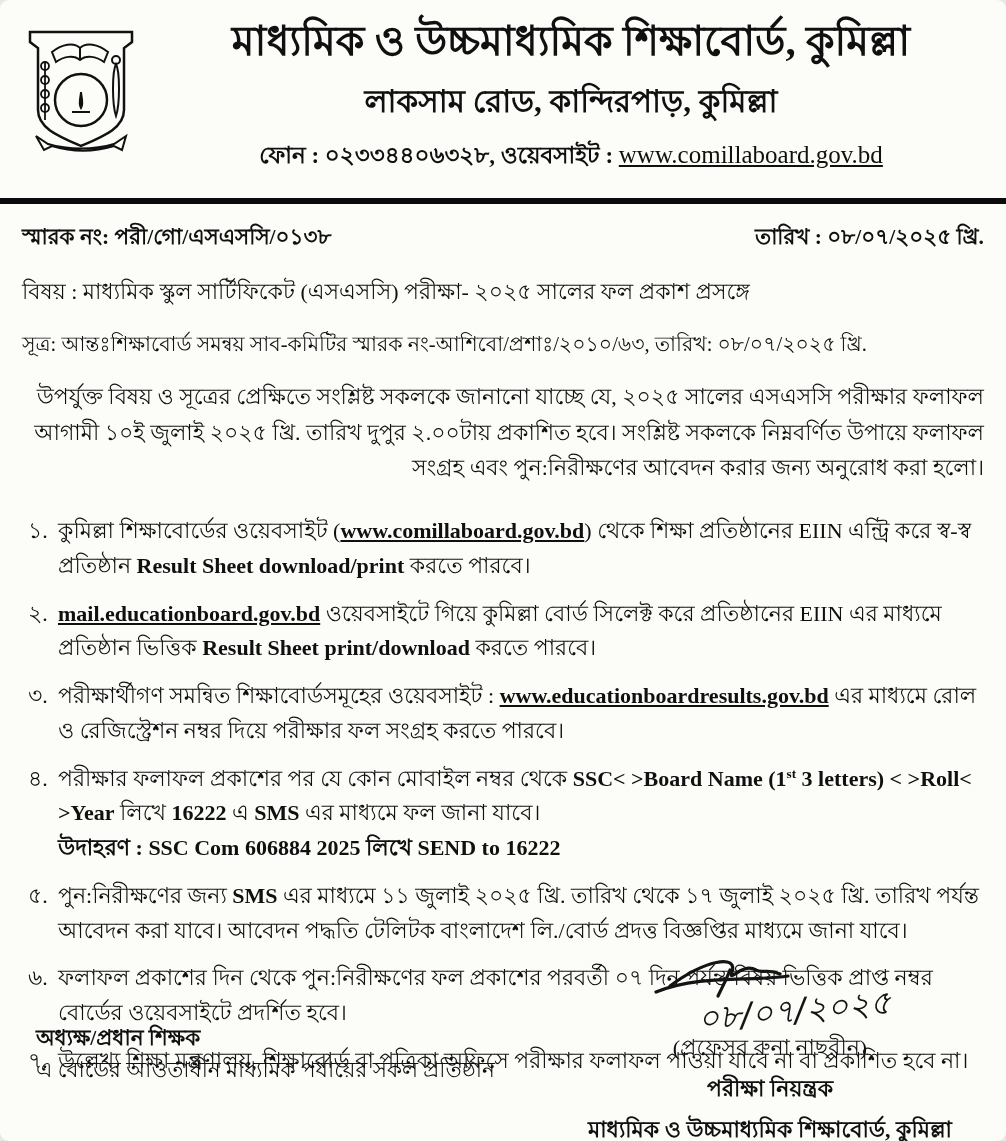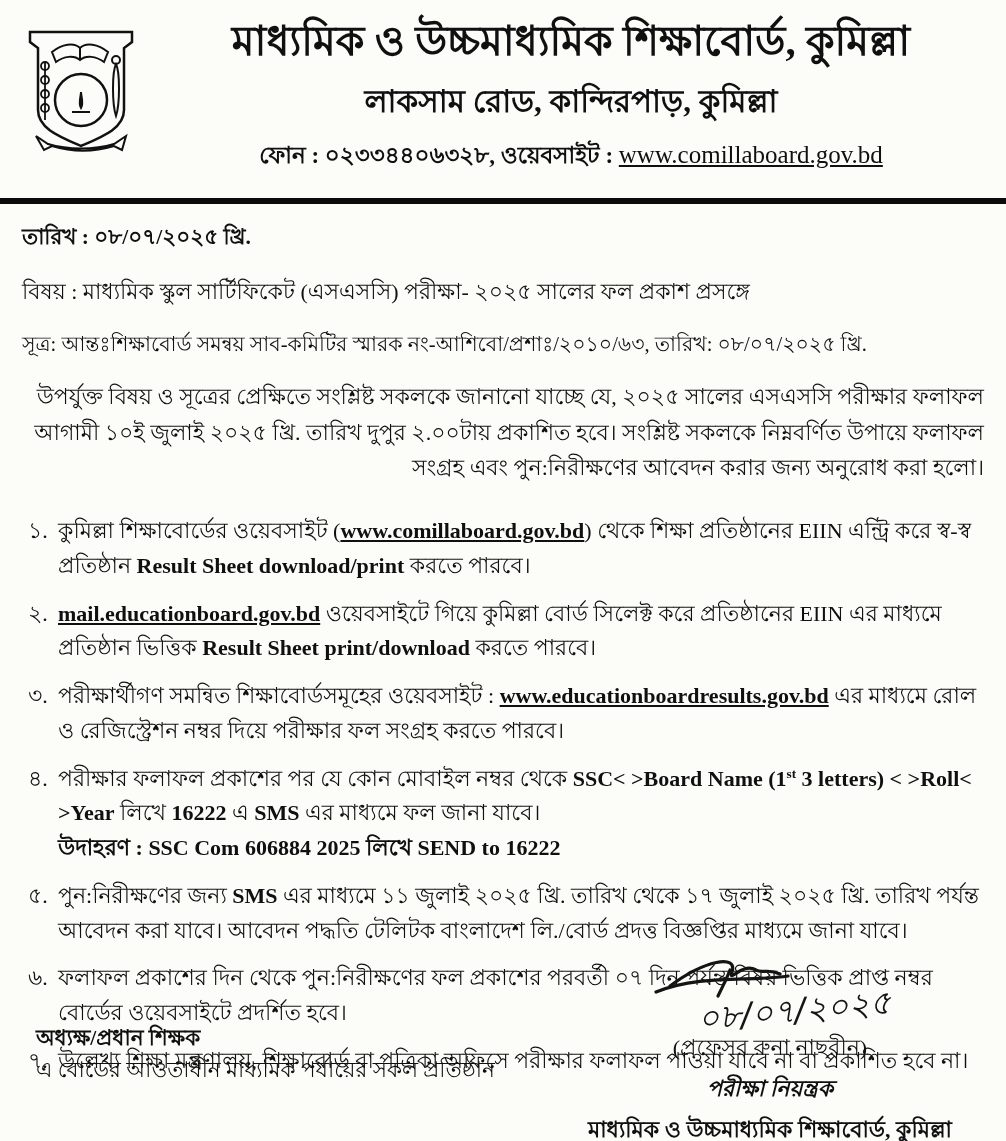--- a/index.html
+++ b/index.html
@@ -5,20 +5,21 @@
   html,body{margin:0;padding:0;background:#e8e8e8;}
   .page{
     position:relative;
     width:1006px;height:1141px;
     margin:0 auto;
     background:#fcfcf9;
     color:#101010;
     font-family:"Liberation Serif","DejaVu Serif",serif;
     overflow:hidden;
     box-sizing:border-box;
+    border-radius:9px;
   }
   
   .header{position:relative;padding:18px 14px 10px 150px;text-align:center;}
   .logo{position:absolute;left:22px;top:24px;width:118px;height:138px;}
   .org-name{font-size:41px;font-weight:bold;line-height:1.15;}
   .address{font-size:31px;font-weight:600;margin-top:12px;}
   .phoneline{font-size:23px;font-weight:600;margin-top:8px;}
   .website-link{font-family:"Liberation Serif","DejaVu Serif",serif;font-weight:normal;text-decoration:underline;font-size:25px;}
   .sep{height:6px;background:#0b0b0b;margin-top:12px;}
   
@@ -32,21 +33,21 @@
   .li-num{flex:none;width:36px;padding-left:6px;box-sizing:border-box;}
   .li-body{flex:1;padding-right:4px;}
   .b{font-weight:bold;}
   .u{text-decoration:underline;}
   .latin{font-family:"Liberation Serif","DejaVu Serif",serif;}
   sup{font-size:60%;vertical-align:super;line-height:0;}
   
   .signature-block{position:absolute;left:545px;top:948px;width:450px;text-align:center;font-size:22px;}
   .sig-art{display:block;margin:0 auto -6px auto;}
   .sig-name{font-weight:400;}
-  .sig-title{font-weight:600;margin-top:4px;font-style:italic;}
+  .sig-title{font-weight:600;margin-top:4px;}
   .sig-org{font-weight:bold;margin-top:4px;}
   .addressee{position:absolute;left:36px;top:1022px;font-size:21.5px;line-height:1.5;}
   .addr-l1{font-weight:600;}
 </style>
 </head>
 <body>
 
 <div class="page">
 
   <div class="header">
@@ -75,20 +76,21 @@
       <path d="M14 112 l12 8 c20 6 46 6 66 0 l12 -8 l-4 14 l-8 -4 c-20 6 -42 6 -62 0 l-8 4 z"></path>
     </svg>
     <div class="org-name">মাধ্যমিক ও উচ্চমাধ্যমিক শিক্ষাবোর্ড, কুমিল্লা</div>
     <div class="address">লাকসাম রোড, কান্দিরপাড়, কুমিল্লা</div>
     <div class="phoneline"><span>ফোন : ০২৩৩৪৪০৬৩২৮, ওয়েবসাইট : </span><span class="website-link">www.comillaboard.gov.bd</span></div>
   </div>
   <div class="sep"></div>
 
   <div class="content">
     <div class="memo-row">
+      <span>স্মারক নং: পরী/গো/এসএসসি/০১৩৮</span>
       <span>তারিখ : ০৮/০৭/২০২৫ খ্রি.</span>
     </div>
 
     <div class="subject">বিষয় : মাধ্যমিক স্কুল সার্টিফিকেট (এসএসসি) পরীক্ষা- ২০২৫ সালের ফল প্রকাশ প্রসঙ্গে</div>
 
     <div class="reference">সূত্র: আন্তঃশিক্ষাবোর্ড সমন্বয় সাব-কমিটির স্মারক নং-আশিবো/প্রশাঃ/২০১০/৬৩, তারিখ: ০৮/০৭/২০২৫ খ্রি.</div>
 
     <div class="intro">উপর্যুক্ত বিষয় ও সূত্রের প্রেক্ষিতে সংশ্লিষ্ট সকলকে জানানো যাচ্ছে যে, ২০২৫ সালের এসএসসি পরীক্ষার ফলাফল আগামী ১০ই জুলাই ২০২৫ খ্রি. তারিখ দুপুর ২.০০টায় প্রকাশিত হবে। সংশ্লিষ্ট সকলকে নিম্নবর্ণিত উপায়ে ফলাফল সংগ্রহ এবং পুন:নিরীক্ষণের আবেদন করার জন্য অনুরোধ করা হলো।</div>
 
     <div class="list">

